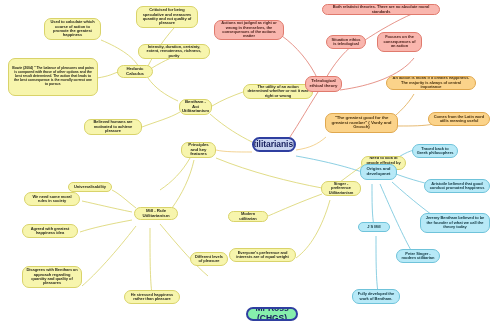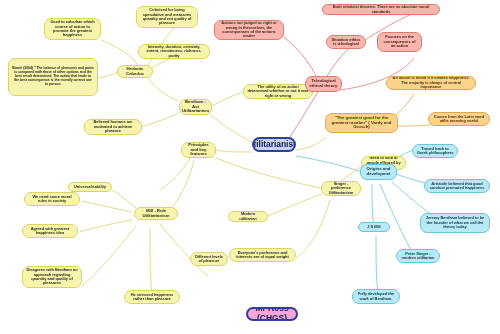--- a/index.html
+++ b/index.html
@@ -58,21 +58,21 @@
     color:#123742;
   }
   .t-center{
     background:#c9d4f0;
     border:2px solid #2f3fa0;
     color:#1b2360;
     border-radius:10px;
     font-size:8.5px;
   }
   .t-author{
-    background:#f9a8d4;
+    background:#86efac;
     border:2px solid #2f3fa0;
     color:#1b2360;
     border-radius:10px;
     font-size:8.5px;
   }
   .fs-tiny{font-size:3.5px;}
   .fs-xs{font-size:4px;}
   .fs-s{font-size:4.4px;}
 </style>
 </head>

